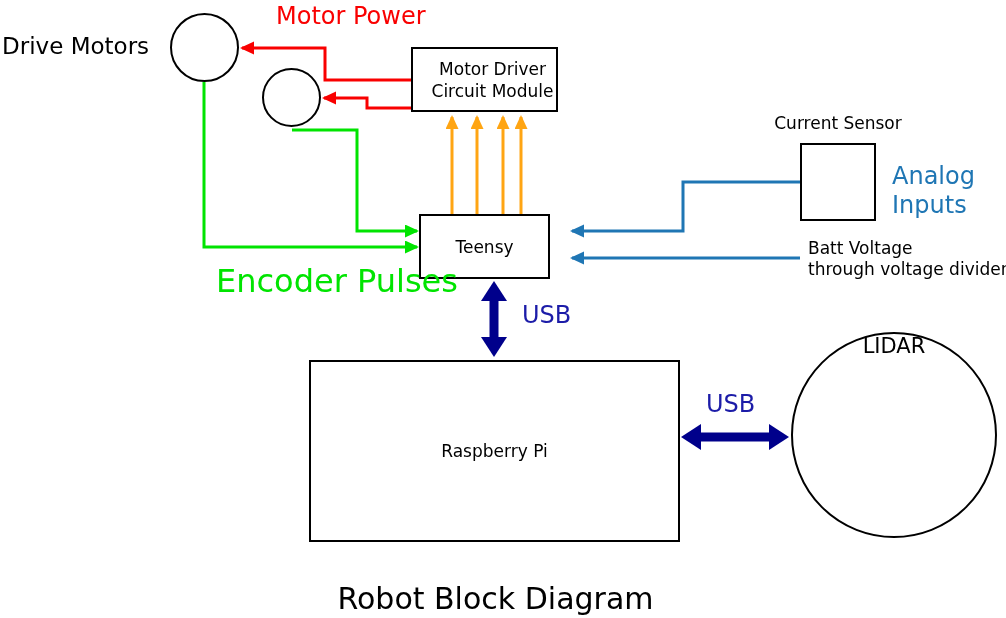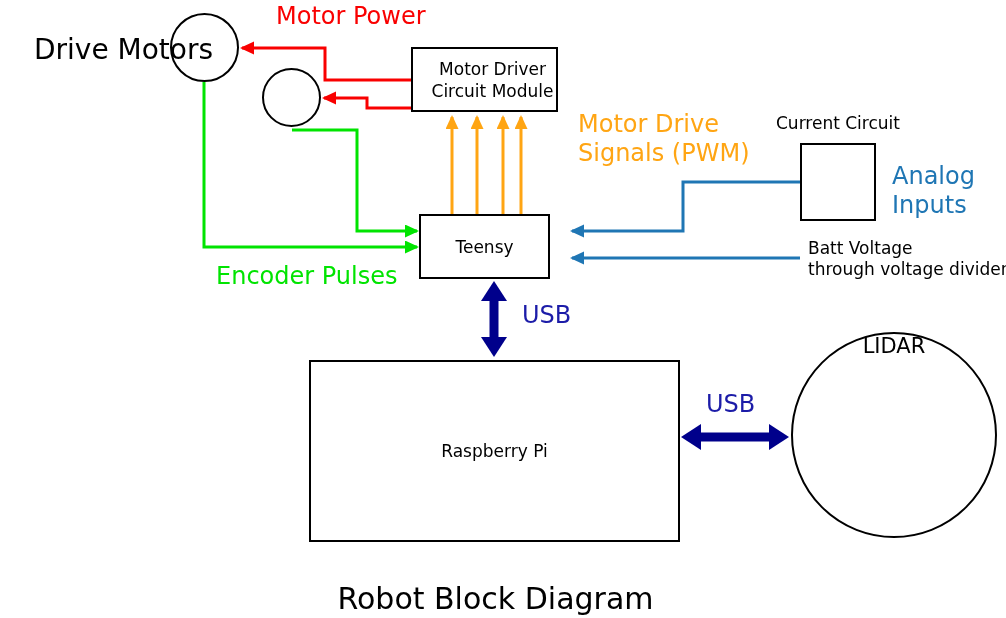--- a/index.html
+++ b/index.html
@@ -108,42 +108,38 @@
   <div class="node-box" style="left:800px;top:143px;width:76px;height:78px;"></div>
 
   <div class="node-box" style="left:309px;top:360px;width:371px;height:182px;">
     <span>Raspberry Pi</span>
   </div>
 
   <div class="circle" style="left:791px;top:332px;width:206px;height:206px;font-size:21px;">
     <span>LIDAR</span>
   </div>
 
-  <div class="lbl lbl-black" style="left:2px;top:33px;font-size:28px;margin-left:32px;">Drive Motors</div>
+  <div class="lbl lbl-black" style="left:2px;top:33px;font-size:23px;">Drive Motors</div>
 
   <div class="lbl lbl-red" style="left:276px;top:2px;font-size:24px;">Motor Power</div>
 
-  <div class="lbl lbl-orange" style="left:578px;top:110px;font-size:24px;line-height:29px;">
-    <div>Motor Drive</div>
-    <div>Signals (PWM)</div>
-  </div>
 
-  <div class="lbl lbl-black" style="left:770px;top:113px;width:136px;font-size:17px;text-align:center;">Current Circuit</div>
+  <div class="lbl lbl-black" style="left:770px;top:113px;width:136px;font-size:17px;text-align:center;">Current Sensor</div>
 
   <div class="lbl lbl-blue" style="left:892px;top:162px;font-size:24px;line-height:29px;">
     <div>Analog</div>
     <div>Inputs</div>
   </div>
 
   <div class="lbl lbl-black" style="left:808px;top:238px;font-size:17px;line-height:21px;">
     <div>Batt Voltage</div>
     <div>through voltage divider</div>
   </div>
 
-  <div class="lbl lbl-green" style="left:216px;top:262px;font-size:24px;">Encoder Pulses</div>
+  <div class="lbl lbl-green" style="left:216px;top:262px;font-size:32px;">Encoder Pulses</div>
 
   <div class="lbl lbl-navy" style="left:522px;top:301px;font-size:24px;">USB</div>
 
   <div class="lbl lbl-navy" style="left:706px;top:390px;font-size:24px;">USB</div>
 
   <div class="lbl lbl-black" style="left:0px;top:581px;width:991px;font-size:30px;text-align:center;">Robot Block Diagram</div>
 
 </div>
 
 </body></html>

